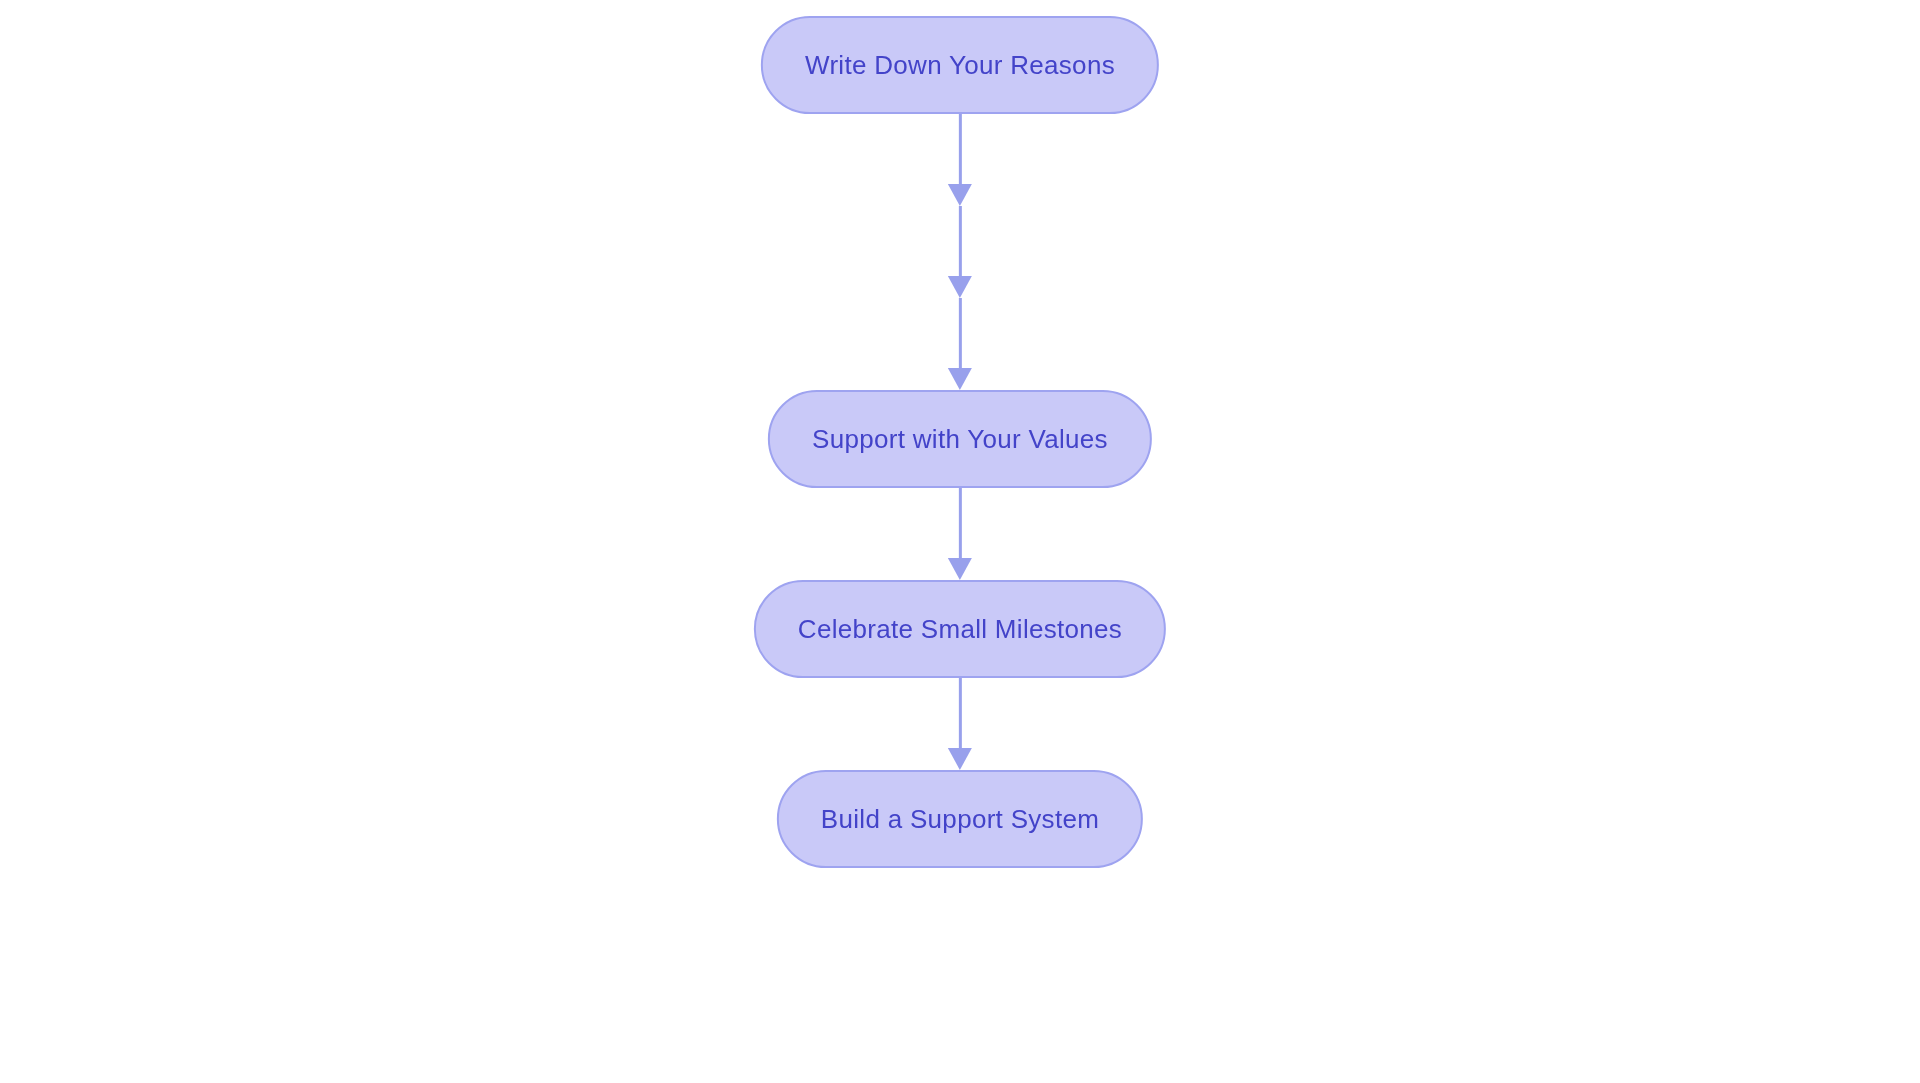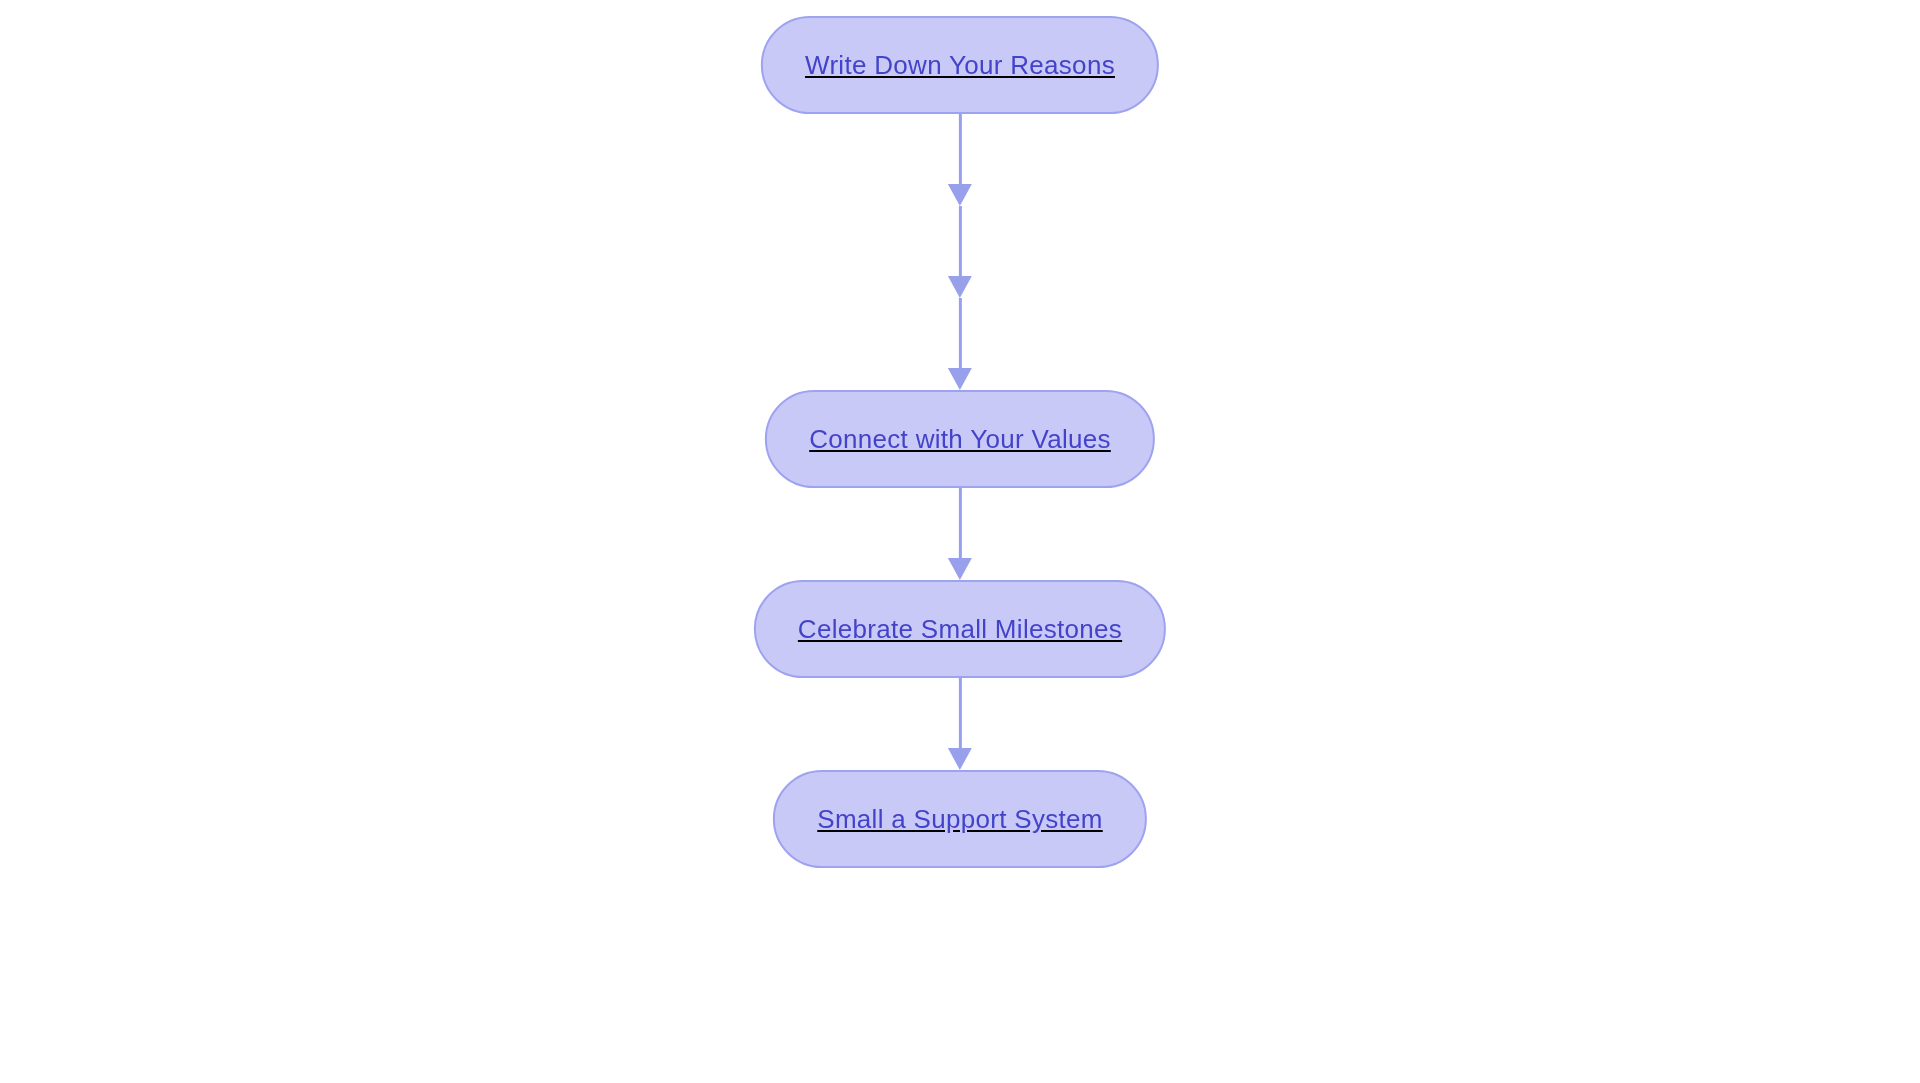--- a/index.html
+++ b/index.html
@@ -25,21 +25,20 @@
     background: var(--background);
   }
   .flow {
     position: absolute;
     left: 50%;
     top: 16px;
     transform: translateX(-50%);
     display: flex;
     flex-direction: column;
     align-items: center;
-    text-decoration: underline;
   }
   .node {
     height: 98px;
     border-radius: 49px;
     background: var(--node-fill);
     border: 2px solid var(--node-border);
     color: var(--text);
     display: flex;
     align-items: center;
     justify-content: center;
@@ -90,35 +89,35 @@
       <div class="head"></div>
     </div>
 
 
     <div class="connector">
       <div class="stem"></div>
       <div class="head"></div>
     </div>
 
     <div class="node" style="min-width:362px">
-      <span class="label">Connect with Your Values</span>
+      <span class="label">Support with Your Values</span>
     </div>
 
     <div class="connector">
       <div class="stem"></div>
       <div class="head"></div>
     </div>
 
     <div class="node" style="min-width:388px">
       <span class="label">Celebrate Small Milestones</span>
     </div>
 
     <div class="connector">
       <div class="stem"></div>
       <div class="head"></div>
     </div>
 
     <div class="node" style="min-width:335px">
-      <span class="label">Small a Support System</span>
+      <span class="label">Build a Support System</span>
     </div>
 
   </div>
 </div>
 
 </body></html>

